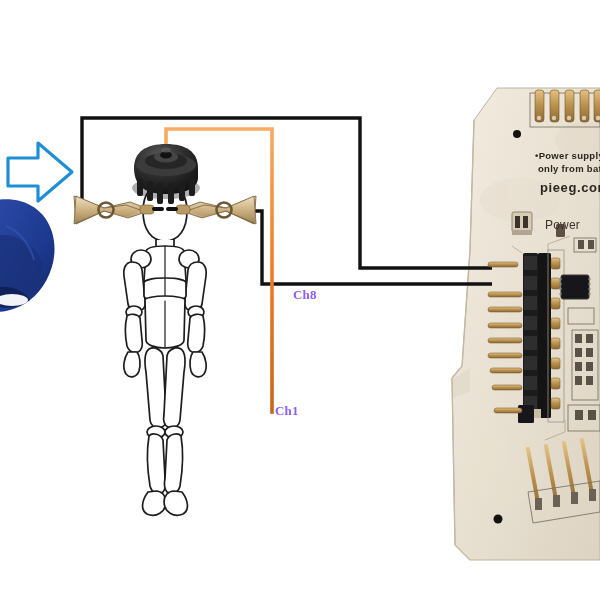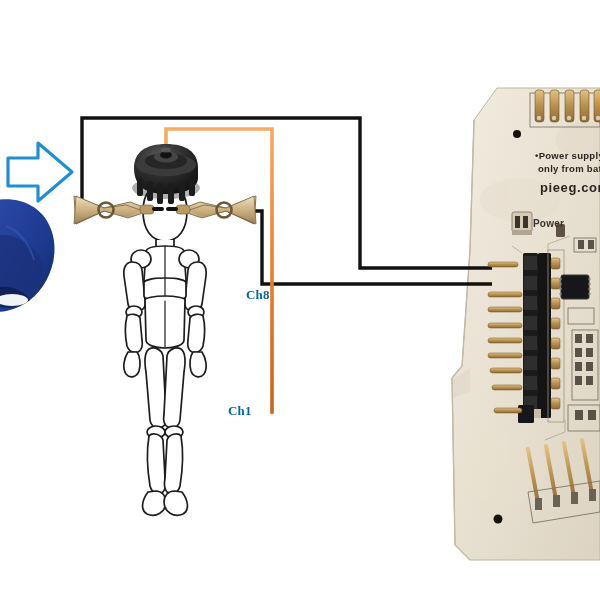--- a/index.html
+++ b/index.html
@@ -1,27 +1,27 @@
 <!DOCTYPE html>
 <html><head>
 <meta charset="utf-8">
 <style>
   html,body{margin:0;padding:0;background:#ffffff;}
   body{width:600px;height:600px;overflow:hidden;
        font-family:"Liberation Serif", serif;}
   #stage{position:relative;width:600px;height:600px;background:#fff;}
   svg.layer{position:absolute;left:0;top:0;width:600px;height:600px;}
   .chlabel{position:absolute;font-family:"Liberation Serif",serif;
-           font-weight:bold;font-size:13px;color:#0369a1;letter-spacing:.2px;}
+           font-weight:bold;font-size:13px;color:#8b5cf6;letter-spacing:.2px;margin-left:47px;}
   .boardtext{position:absolute;font-family:"Liberation Sans",sans-serif;
              color:#2a2520;white-space:pre;}
   .pwrsupply{font-size:9.5px;line-height:12px;font-weight:600;
              letter-spacing:.3px;}
   .pieeg{font-size:13px;font-weight:600;letter-spacing:.6px;}
-  .pwrlbl{font-size:10px;font-weight:700;letter-spacing:.2px;color:#3a332c;}
+  .pwrlbl{font-size:12px;font-weight:400;letter-spacing:.2px;color:#3a332c;padding-left:12px;}
 </style>
 </head>
 <body>
 
 <div id="stage">
 
   <svg class="layer" viewBox="0 0 600 600">
     <defs>
       <linearGradient id="pcbg" x1="0" y1="0" x2="1" y2="1">
         <stop offset="0" stop-color="#f2ece0"></stop>

